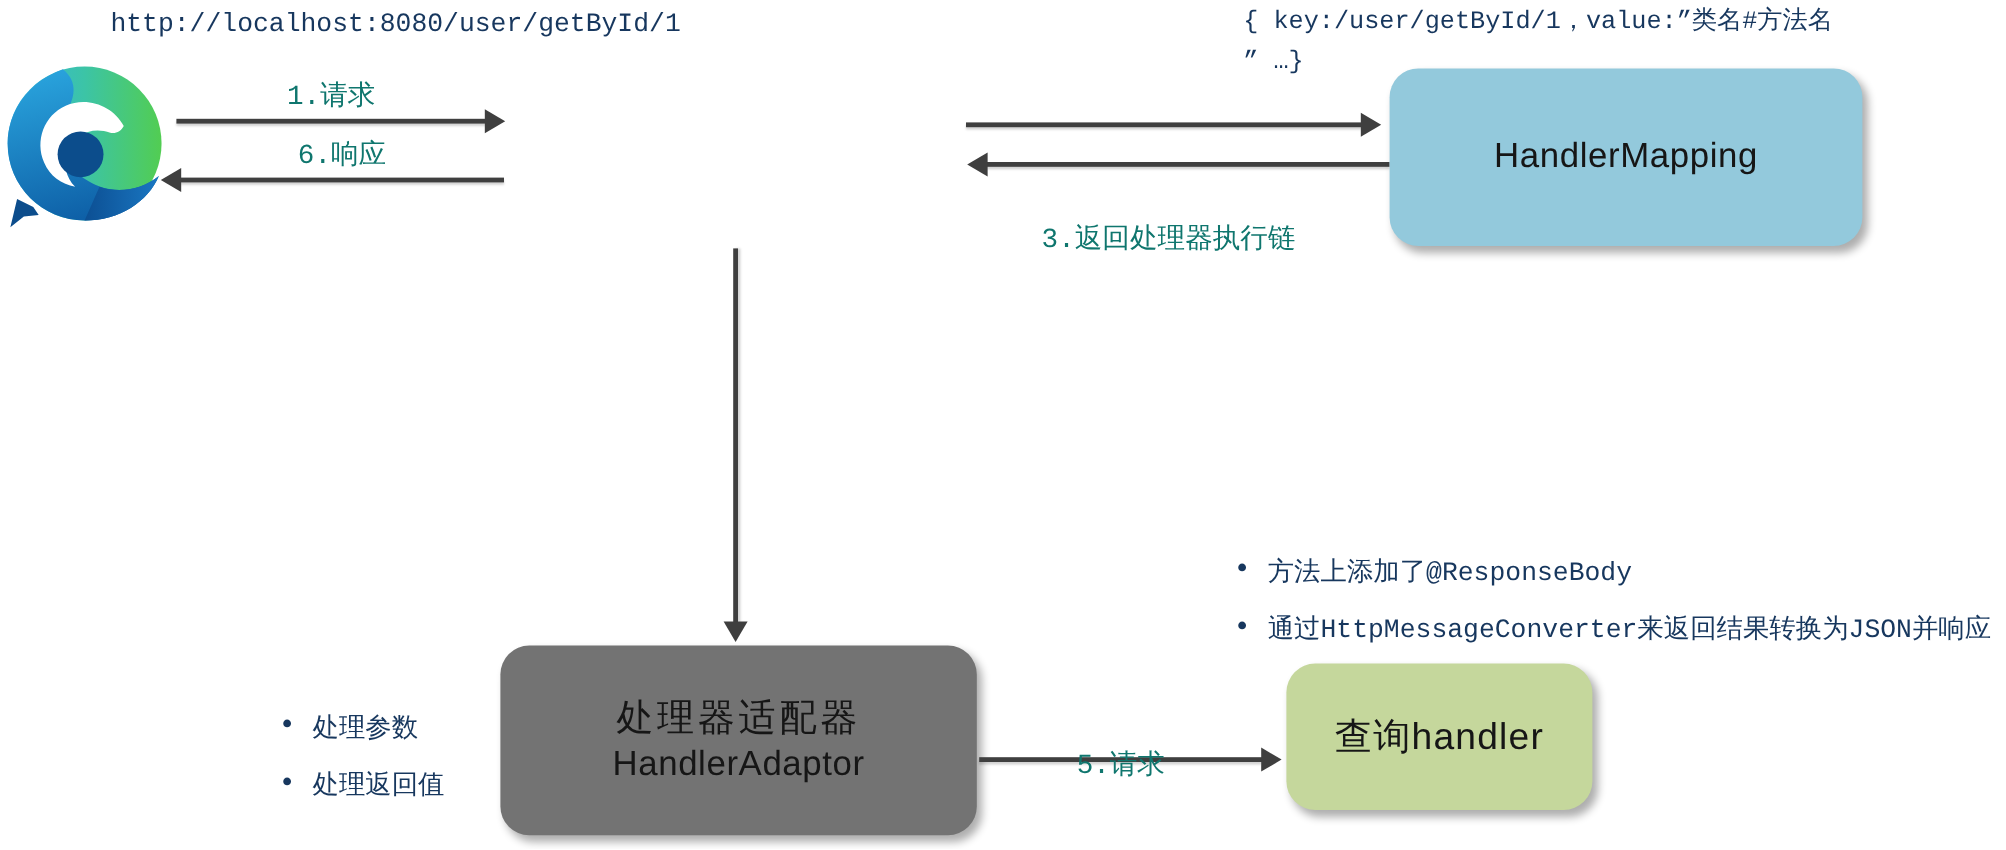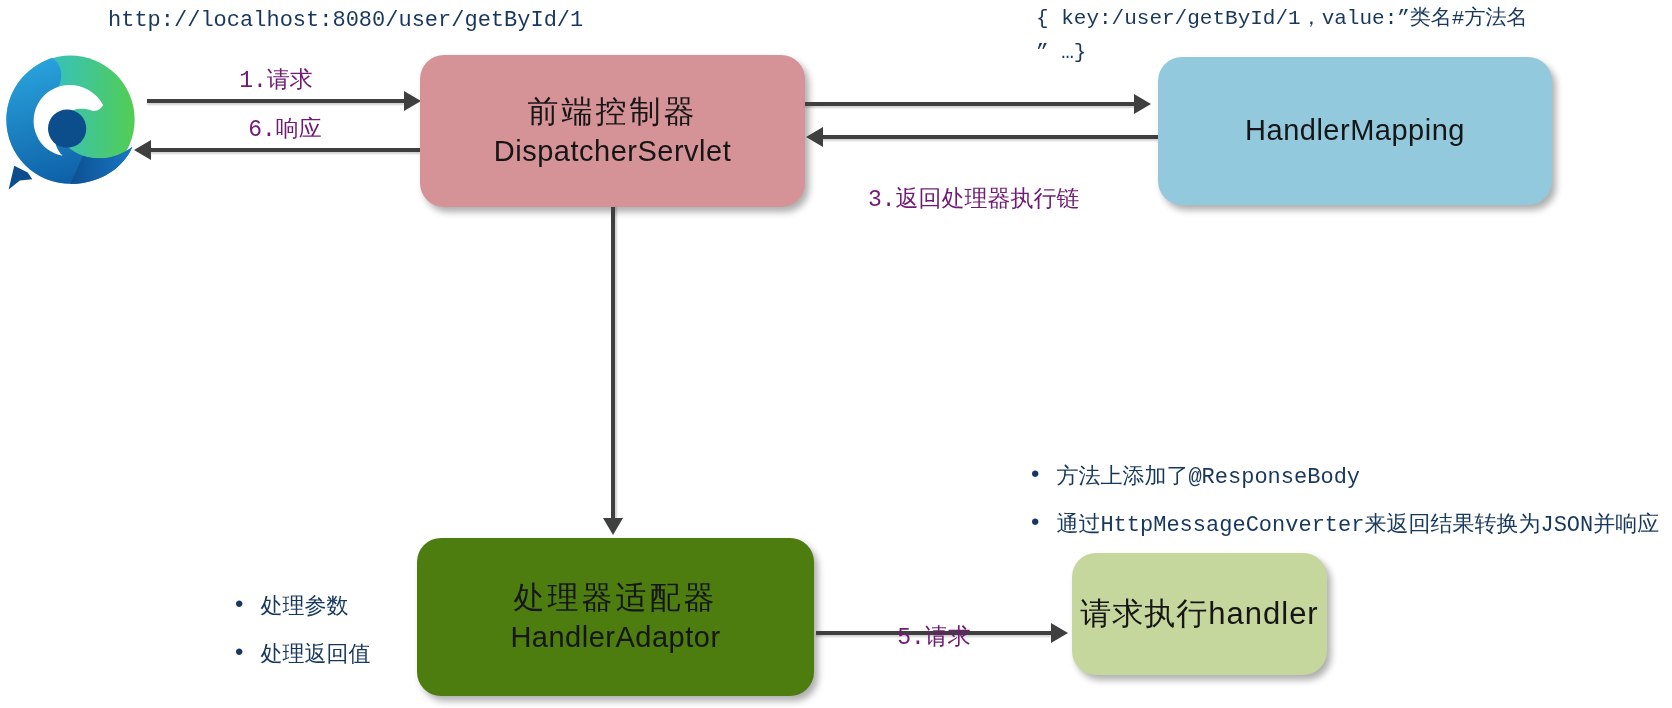--- a/index.html
+++ b/index.html
@@ -23,24 +23,24 @@
   .head{position:absolute;width:0;height:0;}
   .head.r{right:-16px;top:50%;transform:translateY(-50%);
     border-top:10px solid transparent;border-bottom:10px solid transparent;border-left:17px solid #3f3f3f;}
   .head.l{left:-16px;top:50%;transform:translateY(-50%);
     border-top:10px solid transparent;border-bottom:10px solid transparent;border-right:17px solid #3f3f3f;}
   .head.d{bottom:-16px;left:50%;transform:translateX(-50%);
     border-left:10px solid transparent;border-right:10px solid transparent;border-top:17px solid #3f3f3f;}
   
   .lbl{
     position:absolute;font-family:"Liberation Mono","DejaVu Sans Mono",monospace;
-    font-size:23px;color:#701a75;white-space:nowrap;
+    font-size:23px;color:#0f766e;white-space:nowrap;
   }
   .lbl.center{text-align:center;}
-  .navy{color:#17375e;margin-left:16px;}
+  .navy{color:#17375e;}
   .note{
     position:absolute;font-family:"Liberation Mono","DejaVu Sans Mono",monospace;
     font-size:21px;color:#17375e;line-height:34px;white-space:nowrap;
   }
   .bullets{position:absolute;font-family:"Liberation Mono","DejaVu Sans Mono",monospace;
     font-size:22px;color:#17375e;}
   .bullets .row{display:flex;align-items:center;height:48px;white-space:nowrap;}
   .bullets .dot{margin-right:14px;font-size:24px;line-height:1;}
   .logo{position:absolute;left:3px;top:52px;width:135px;height:142px;}
 </style>
@@ -85,43 +85,39 @@
   <div class="hline" style="left:147px;top:99px;width:258px;">
     <span class="head r"></span>
   </div>
   <div class="lbl center" style="left:147px;top:64px;width:258px;">1.请求</div>
 
   <div class="hline" style="left:150px;top:148px;width:270px;">
     <span class="head l"></span>
   </div>
   <div class="lbl center" style="left:150px;top:113px;width:270px;">6.响应</div>
 
-  <div class="box" style="left:420px;top:55px;width:385px;height:152px;background:#d59398;">
-    <div class="cn">前端控制器</div>
-    <div class="en">DispatcherServlet</div>
-  </div>
 
   <div class="hline" style="left:805px;top:102px;width:330px;">
     <span class="head r"></span>
   </div>
 
   <div class="hline" style="left:822px;top:135px;width:336px;">
     <span class="head l"></span>
   </div>
   <div class="lbl" style="left:868px;top:156px;margin-top:27px;">3.返回处理器执行链</div>
 
   <div class="box" style="left:1158px;top:57px;width:394px;height:148px;background:#93c9dc;">
     <div class="en">HandlerMapping</div>
   </div>
 
   <div class="vline" style="left:611px;top:207px;height:312px;">
     <span class="head d"></span>
   </div>
 
-  <div class="box" style="left:417px;top:538px;width:397px;height:158px;background:#4d7c0f;">
+  <div class="box" style="left:417px;top:538px;width:397px;height:158px;background:#737373;">
     <div class="cn">处理器适配器</div>
     <div class="en">HandlerAdaptor</div>
   </div>
 
   <div class="bullets" style="left:232px;top:582px;">
     <div class="row">
       <span class="dot">•</span>
       <span>处理参数</span>
     </div>
     <div class="row">
@@ -129,21 +125,21 @@
       <span>处理返回值</span>
     </div>
   </div>
 
   <div class="hline" style="left:816px;top:631px;width:236px;">
     <span class="head r"></span>
   </div>
   <div class="lbl center" style="left:816px;top:576px;width:236px;margin-top:45px;">5.请求</div>
 
   <div class="box single" style="left:1072px;top:553px;width:255px;height:122px;background:#c5d79c;">
-    <div>请求执行handler</div>
+    <div>查询handler</div>
   </div>
 
   <div class="bullets" style="left:1028px;top:452px;">
     <div class="row">
       <span class="dot">•</span>
       <span>方法上添加了@ResponseBody</span>
     </div>
     <div class="row">
       <span class="dot">•</span>
       <span>通过HttpMessageConverter来返回结果转换为JSON并响应</span>

